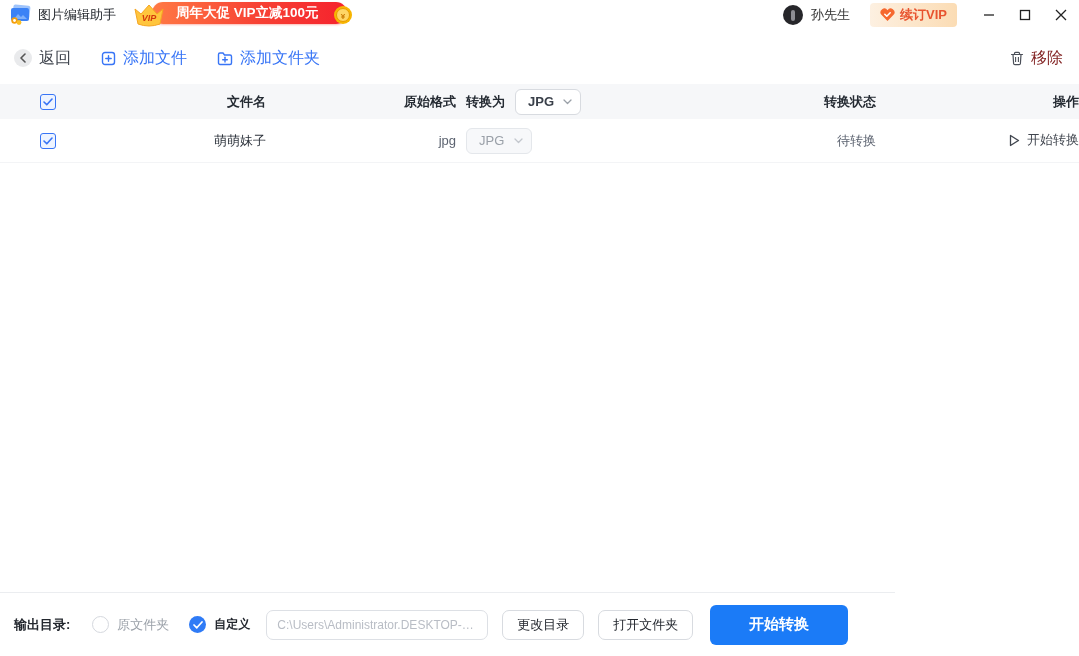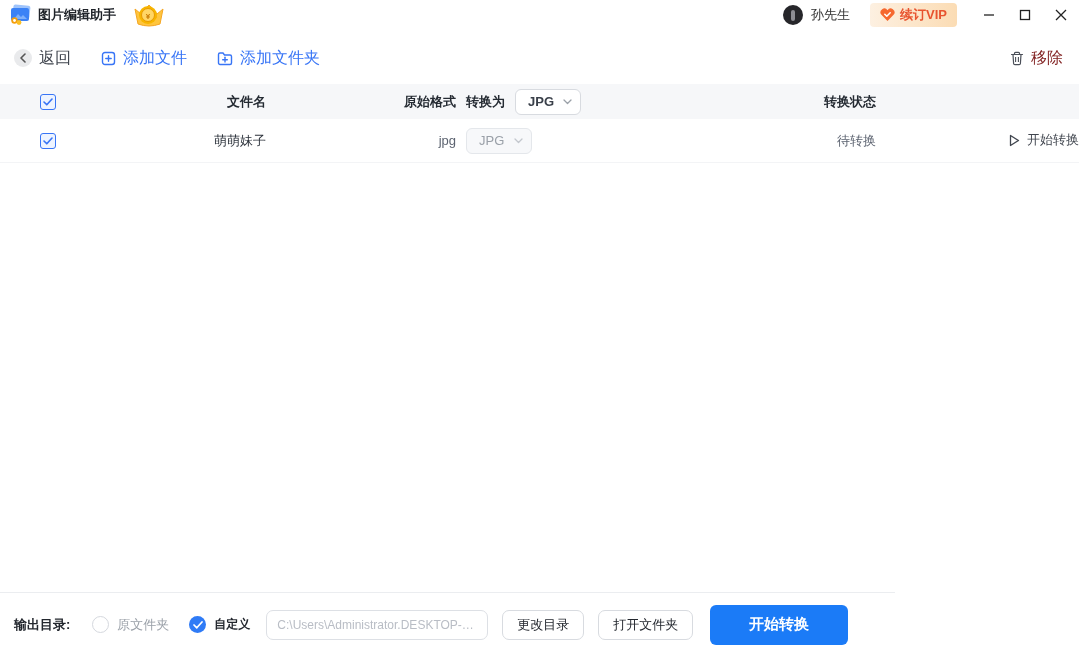--- a/index.html
+++ b/index.html
@@ -2,21 +2,21 @@
 <html><head>
 <meta charset="utf-8">
 <style>
   * { margin:0; padding:0; box-sizing:border-box; }
   html,body { width:1079px; height:656px; background:#fff; overflow:hidden;
     font-family:"Liberation Sans", sans-serif; color:#2b313a; }
 
   
   .titlebar { height:30px; display:flex; align-items:center; padding-left:8px; }
   .app-logo { width:24px; height:22px; flex:0 0 auto; }
-  .app-title { font-size:13px; font-weight:bold; color:#1f2329; margin-left:6px; }
+  .app-title { font-size:13px; font-weight:normal; color:#1f2329; margin-left:6px; }
 
   .promo { display:flex; margin-left:16px; position:relative; height:26px; }
   .promo-crown { position:relative; z-index:2; margin-right:-14px; }
   .promo-pill { height:22px; border-radius:11px; display:flex; align-items:center;
     padding:0 28px 0 24px; color:#fff; font-weight:bold; font-size:13.5px;
     background:linear-gradient(90deg,#ff7a45 0%,#f74134 55%,#f5222d 100%);
     box-shadow:0 1px 2px rgba(245,60,40,.35); white-space:nowrap; }
   .promo-coin { position:absolute; right:-6px; top:3px; z-index:2; }
 
   .titlebar-spacer { flex:1; }
@@ -95,20 +95,21 @@
     <circle cx="6.5" cy="16.5" r="1.4" fill="#fff"></circle>
     <circle cx="11" cy="18.5" r="2.4" fill="#fbbf24"></circle>
   </svg>
   <span class="app-title">图片编辑助手</span>
 
   <div class="promo">
     <svg class="promo-crown" width="34" height="26" viewBox="0 0 34 26">
       <path d="M3 7 L9 12 L17 3 L25 12 L31 7 L28 22 Q17 26 6 22 Z" fill="#ffc53d" stroke="#f5a623" stroke-width="1"></path>
       <text x="17" y="19" font-size="9" font-weight="bold" font-style="italic" fill="#d4380d" text-anchor="middle">VIP</text>
     </svg>
+    <span class="promo-pill">周年大促 VIP立减100元</span>
     <svg class="promo-coin" width="20" height="20" viewBox="0 0 20 20">
       <circle cx="10" cy="10" r="9" fill="#f7b500"></circle>
       <circle cx="10" cy="10" r="6.5" fill="#ffd666" stroke="#e89a00" stroke-width="1"></circle>
       <text x="10" y="13.5" font-size="8" font-weight="bold" fill="#c87800" text-anchor="middle">¥</text>
     </svg>
   </div>
 
   <div class="titlebar-spacer"></div>
 
   <div class="avatar"></div>
@@ -194,20 +195,21 @@
   <div class="cell-conv">
     <span>转换为</span>
     <span class="select">
       <span>JPG</span>
       <svg width="9" height="6" viewBox="0 0 9 6">
           <polyline points="1,1 4.5,4.5 8,1" fill="none" stroke="#9aa0a8" stroke-width="1.3" stroke-linecap="round" stroke-linejoin="round"></polyline>
         </svg>
     </span>
   </div>
   <div class="cell-status">转换状态</div>
+  <div class="cell-op">操作</div>
 </div>
 
 <div class="trow grid-cols">
   <div class="cell-check">
     <span class="checkbox">
       <svg width="10" height="8" viewBox="0 0 10 8">
           <polyline points="1,4 3.8,6.8 9,1" fill="none" stroke="#3875f6" stroke-width="1.6" stroke-linecap="round" stroke-linejoin="round"></polyline>
         </svg>
     </span>
   </div>

